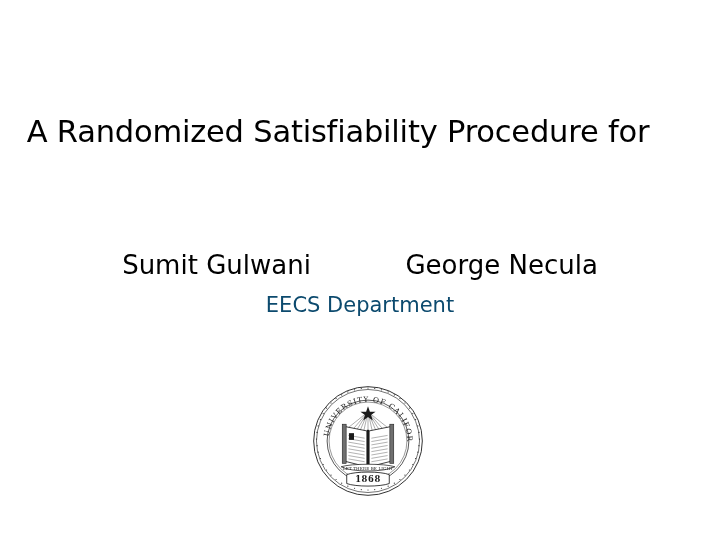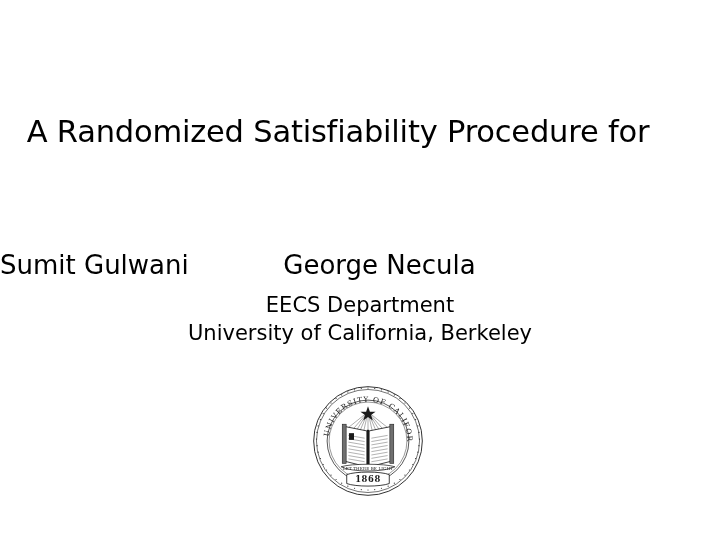--- a/index.html
+++ b/index.html
@@ -41,41 +41,41 @@
   .title-line-2 {
     letter-spacing: -0.35px;
   }
 
   
   .authors-row {
     position: absolute;
     left: 0;
     top: 249px;
     width: 720px;
-    text-align: left;
+    text-align: center;
     color: #000000;
     font-family: "DejaVu Sans", "Liberation Sans", sans-serif;
     font-size: 26px;
     line-height: 33px;
     white-space: nowrap;
   }
   .author-name { display: inline-block; }
   .author-gap { display: inline-block; width: 78px; }
 
   
   .affiliation-block {
     position: absolute;
     left: 0;
     top: 291px;
     width: 720px;
     text-align: center;
   }
   .affiliation-line {
     display: block;
-    color: #000000;
+    color: #0c4a6e;
     font-family: "DejaVu Sans", "Liberation Sans", sans-serif;
     font-size: 21px;
     line-height: 28px;
     white-space: nowrap;
   }
 
   
   .seal-wrap {
     position: absolute;
     left: 312px;
@@ -95,21 +95,20 @@
   </div>
 
   <div class="authors-row">
     <span class="author-name">Sumit Gulwani</span>
     <span class="author-gap"></span>
     <span class="author-name">George Necula</span>
   </div>
 
   <div class="affiliation-block">
     <span class="affiliation-line">EECS Department</span>
-    <span class="affiliation-line">University of California, Berkeley</span>
   </div>
 
   <div class="seal-wrap">
     <svg class="seal-svg" viewBox="0 0 200 200" xmlns="http://www.w3.org/2000/svg">
       <defs>
         <path id="arcTop" d="M 22,100 A 78,78 0 0 1 178,100"></path>
         <path id="arcTopIn" d="M 30,100 A 70,70 0 0 1 170,100"></path>
         <path id="arcBot" d="M 38,100 A 62,62 0 0 0 162,100"></path>
       </defs>
 

